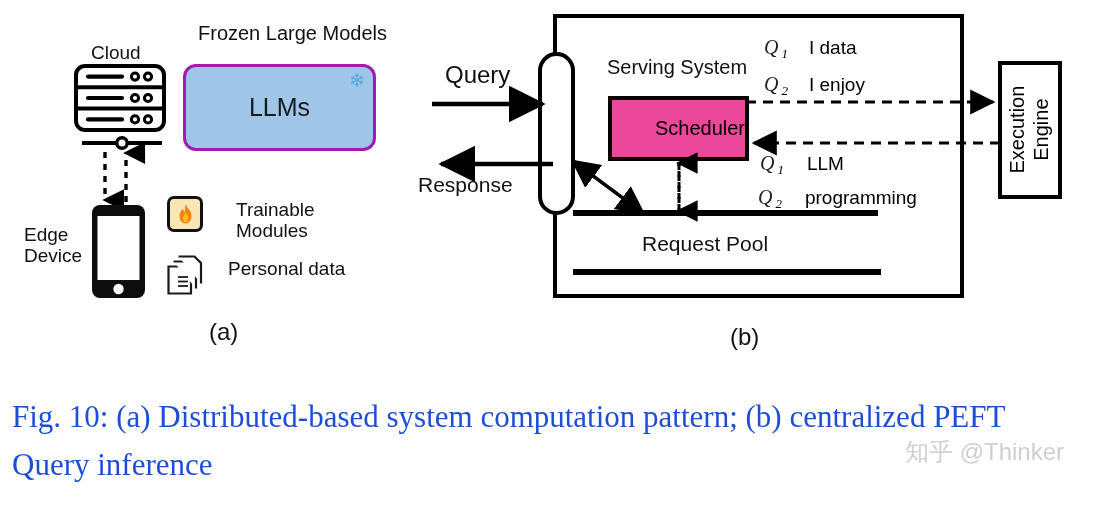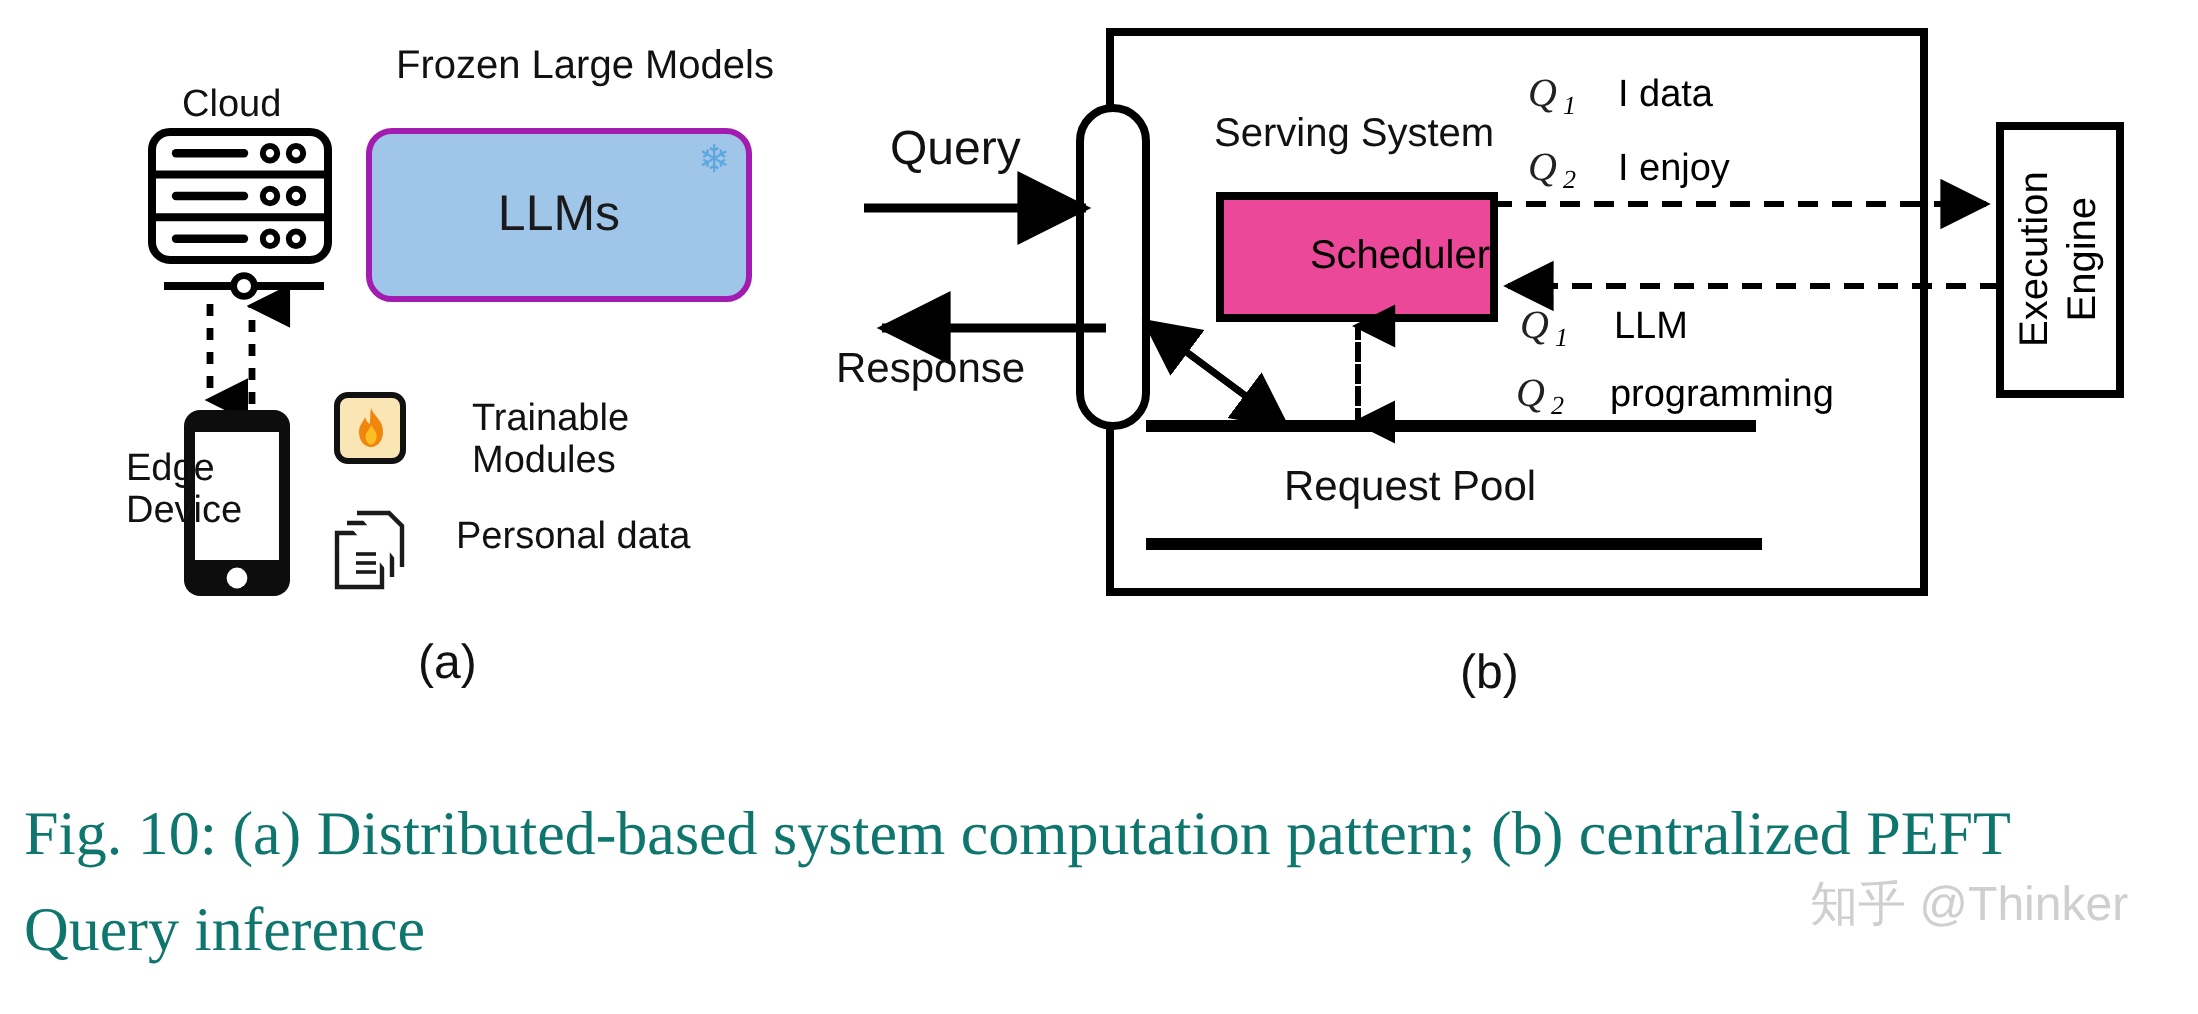--- a/index.html
+++ b/index.html
@@ -41,21 +41,20 @@
   }
   #label-cloud {
     left: 91px; top: 42px;
     font-size: 19px;
     text-align: right;
   }
   #label-edge-device {
     left: 24px; top: 224px;
     font-size: 19px;
     text-align: left;
-    margin-left: 39px;
   }
   #label-trainable-modules {
     left: 236px; top: 199px;
     font-size: 19px;
   }
   #label-personal-data {
     left: 228px; top: 258px;
     font-size: 19px;
   }
   #label-panel-a {
@@ -232,21 +231,21 @@
   }
 
   
   #figure-caption {
     position: absolute;
     left: 12px; top: 393px;
     width: 1075px;
     font-family: "Liberation Serif", serif;
     font-size: 31px;
     line-height: 1.55;
-    color: #0f766e;
+    color: #1d4ed8;
   }
   #watermark {
     position: absolute;
     left: 905px; top: 436px;
     font-family: "Liberation Sans", sans-serif;
     font-size: 24px;
     color: #cfcfcf;
     white-space: pre;
   }
 

